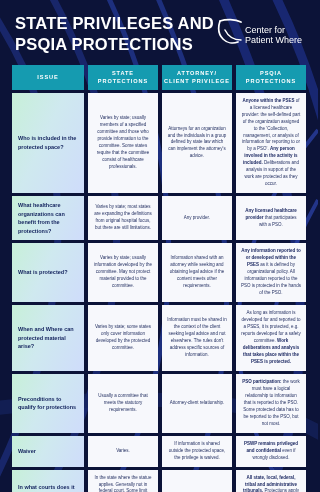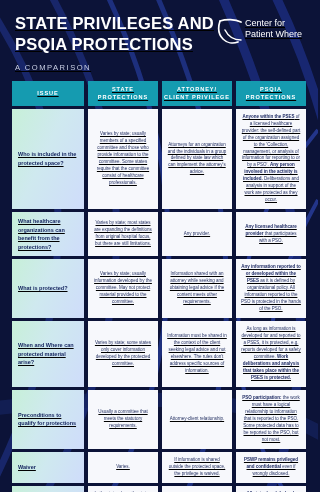--- a/index.html
+++ b/index.html
@@ -28,21 +28,20 @@
 
   
   .page {
     position: relative;
     z-index: 2;
     width: 318px;
     height: 392px;
     padding: 0 12px;
     display: flex;
     flex-direction: column;
-    text-decoration: underline;
   }
 
   
   .header {
     display: flex;
     justify-content: space-between;
     align-items: flex-start;
     padding-top: 13px;
   }
 
@@ -61,21 +60,21 @@
     color: #c9cfe4;
     font-size: 7.6px;
     letter-spacing: 1.5px;
     margin-top: 7px;
     text-transform: uppercase;
   }
 
   
   .logo {
     display: flex;
-    align-items: flex-start;
+    align-items: flex-end;
     gap: 14px;
     margin-top: 4px;
     margin-right: 4px;
   }
   .logo-mark { flex: 0 0 auto; margin-top: 1px; }
   .logo-text {
     color: #ffffff;
     font-size: 9px;
     line-height: 1.18;
     white-space: nowrap;
@@ -171,21 +170,20 @@
 </svg>
 
 <div class="page">
 
   <div class="header">
     <div class="title-block">
       <div class="main-title">
         <div>STATE PRIVILEGES AND</div>
         <div>PSQIA PROTECTIONS</div>
       </div>
-      <div class="subtitle">A COMPARISON</div>
     </div>
 
     <div class="logo">
       <svg class="logo-mark" width="30" height="28" viewBox="0 0 30 28" aria-hidden="true">
         <path d="M4,3 C2,9 2,16 7,21 C11,25 17,26 22,24" fill="none" stroke="#ffffff" stroke-width="1.7" stroke-linecap="round"></path>
         <path d="M4,3 C10,1 19,1 25,4" fill="none" stroke="#ffffff" stroke-width="1.7" stroke-linecap="round"></path>
         <path d="M9,12 C12,18 18,22 25,22" fill="none" stroke="#ffffff" stroke-width="1.5" stroke-linecap="round"></path>
       </svg>
       <div class="logo-text">
         <span>Center for</span>

